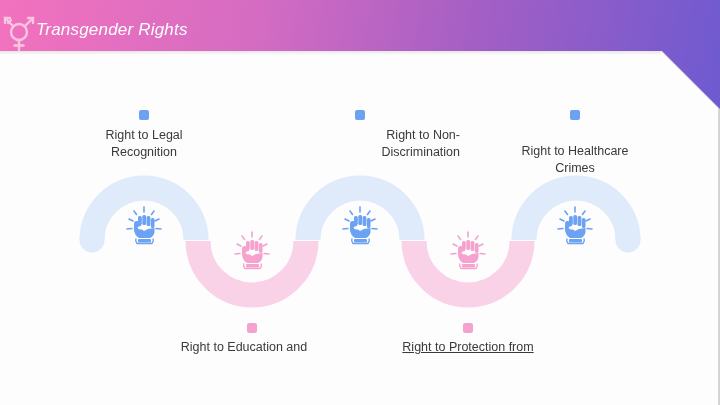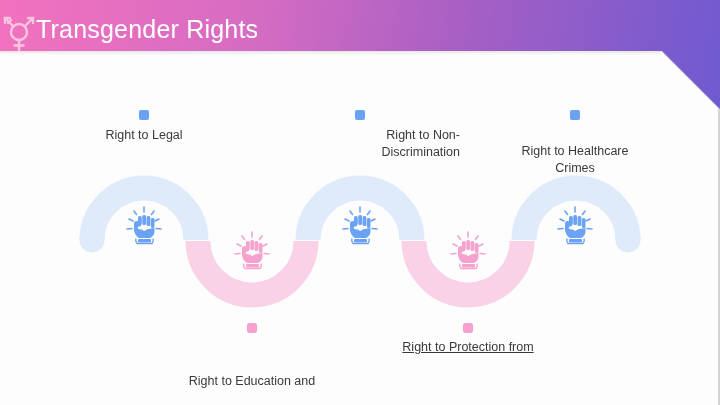--- a/index.html
+++ b/index.html
@@ -25,22 +25,23 @@
     .header-shadow {
       position: absolute; left: 0; top: 51px; width: 661px; height: 4px;
       background: linear-gradient(#e6e6e6, rgba(253,253,253,0));
     }
     .title-wrap {
       position: absolute; left: 2px; top: 12px; height: 40px;
       display: flex; align-items: center;
     }
     .trans-icon { width: 34px; height: 40px; margin-right: 0px; }
     .title {
-      color: #ffffff; font-size: 25px; letter-spacing: 0.2px; line-height: 1;
+      color: #ffffff; font-size: 17px; letter-spacing: 0.2px; line-height: 1;
       margin-top: -6px;
+      font-style: italic;
     }
     .diagram { position: absolute; left: 0; top: 0; width: 720px; height: 405px; }
     .marker {
       position: absolute; width: 10px; height: 10px; border-radius: 2px;
     }
     .label {
       position: absolute; width: 200px; text-align: center;
       font-size: 12.5px; line-height: 17px; color: #3a3a3a;
     }
     .fist { position: absolute; width: 44px; height: 44px; }
@@ -105,27 +106,28 @@
       <g fill="none" stroke-width="1.4">
         <path d="M14 33.5 Q13 36 15 38.5 L30 38.5 Q32 36 31 33.5"></path>
       </g>
     </symbol>
   </defs>
 </svg>
 
 <div class="marker" style="left:139px; top:110px; background:#6ba2f2;"></div>
 <div class="label" style="left:44px; top:127px;">
   <div>Right to Legal</div>
+  <div>Recognition</div>
 </div>
 <svg class="fist" style="left:122px; top:205px; color:#6ba2f2; fill:#6ba2f2; stroke:#6ba2f2;">
     <use href="#fist"></use>
   </svg>
 
 <div class="marker" style="left:247px; top:323px; background:#f6a2cf;"></div>
-<div class="label" style="left:152px; top:339px;margin-top:34px;">
+<div class="label" style="left:144px; top:339px;">
   <div>Right to Education and</div>
 </div>
 <svg class="fist" style="left:230px; top:230px; fill:#f6a2cf; stroke:#f6a2cf;">
     <use href="#fist"></use>
   </svg>
 
 <div class="marker" style="left:355px; top:110px; background:#6ba2f2;"></div>
 <div class="label" style="left:260px; top:127px;text-align:right;">
   <div>Right to Non-</div>
   <div>Discrimination</div>

